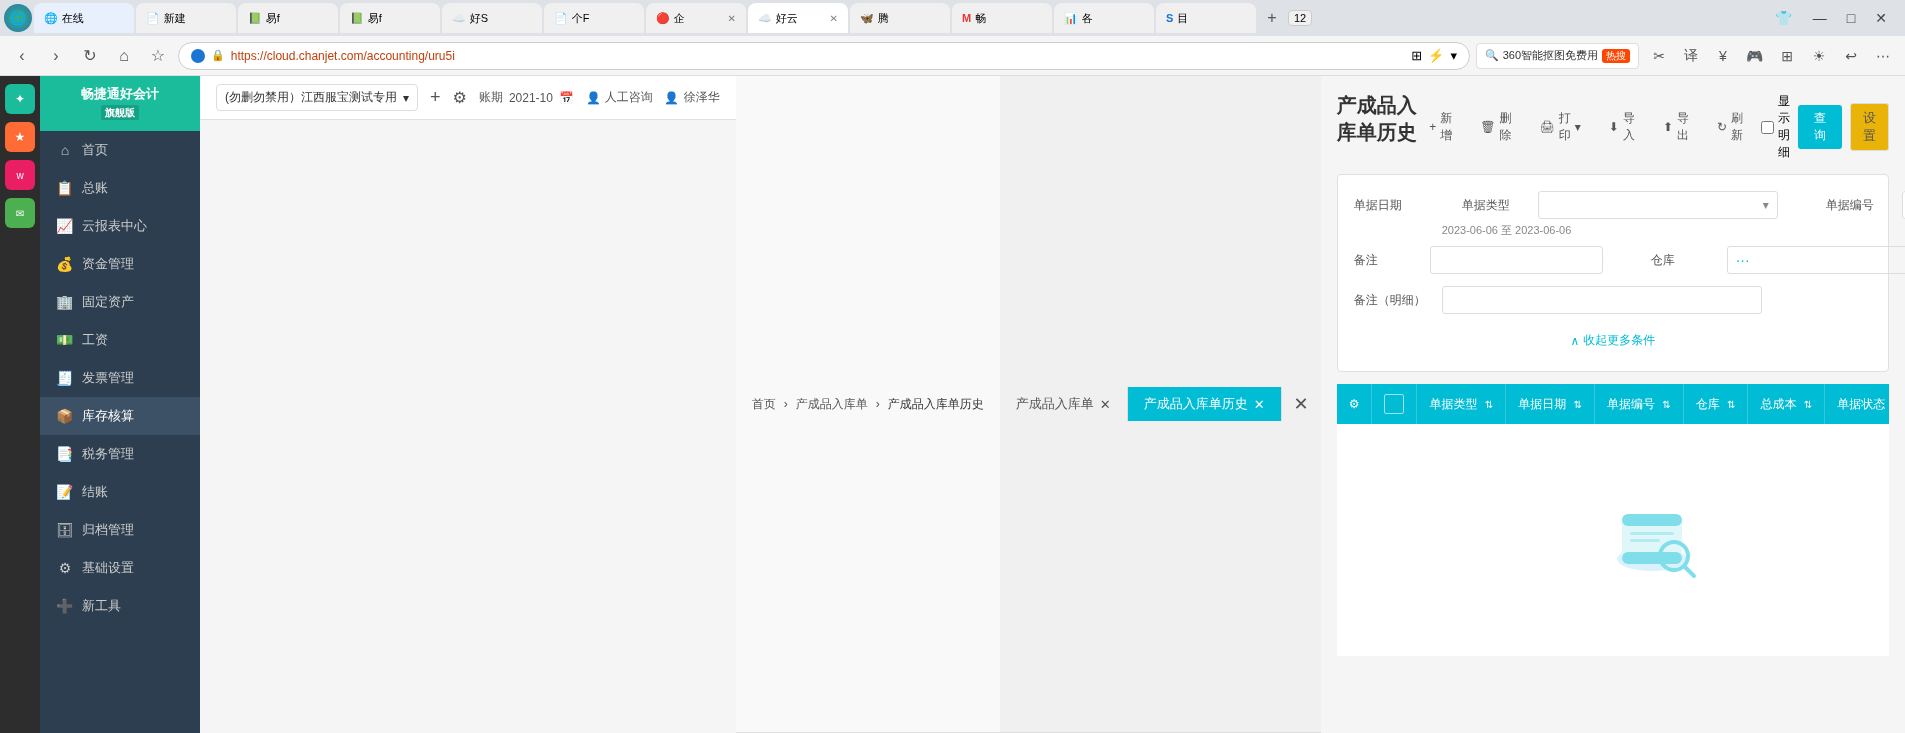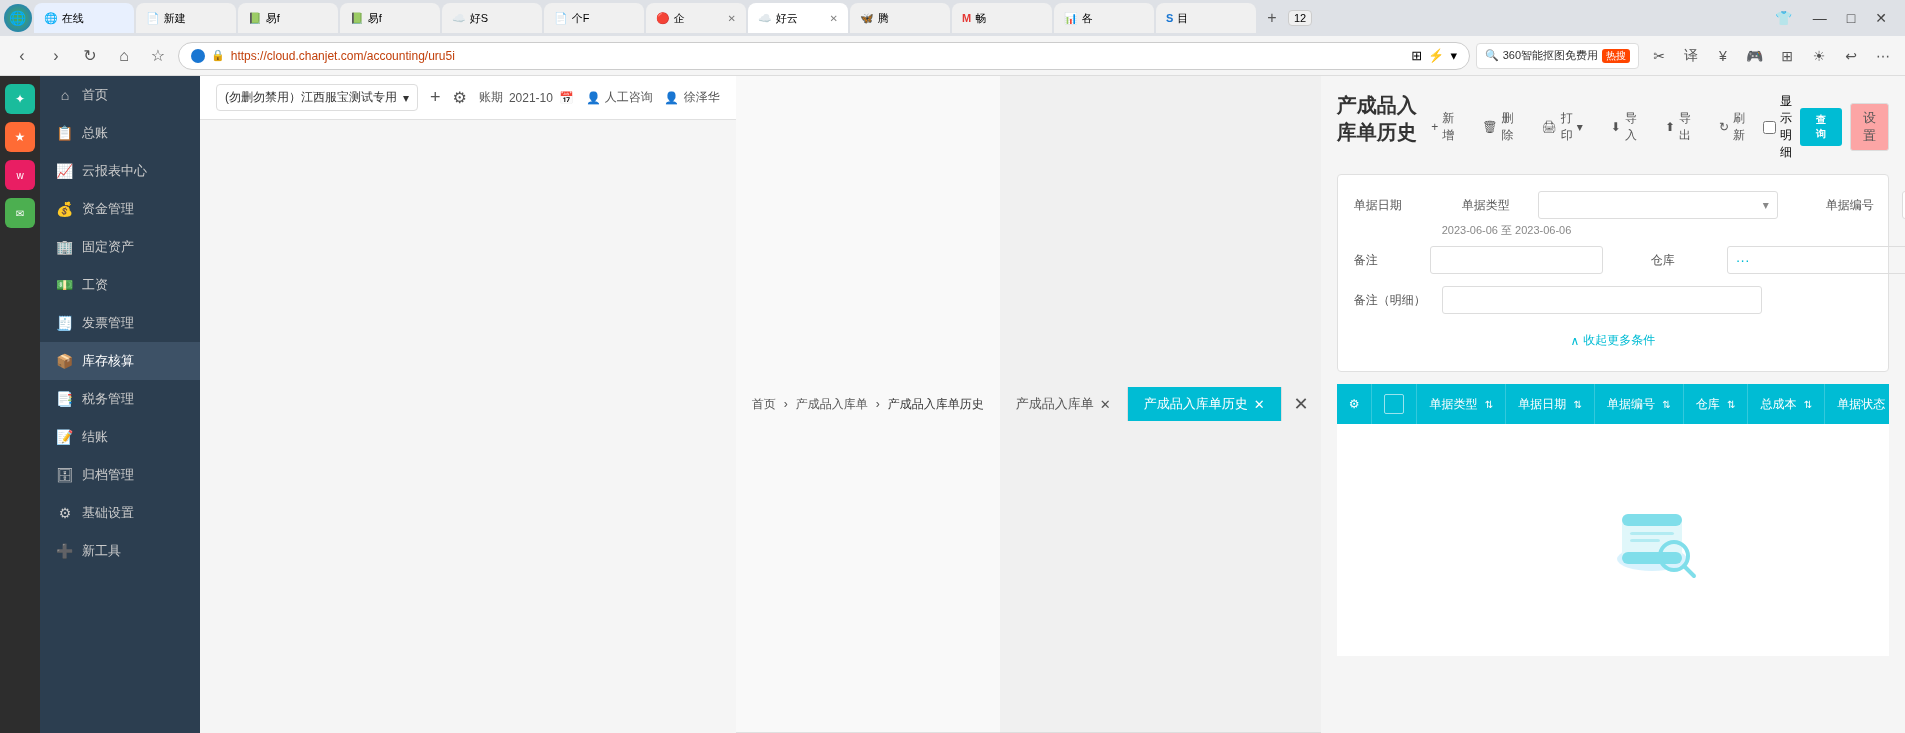--- a/index.html
+++ b/index.html
@@ -52,22 +52,22 @@
     .page-tab.active { background: #00bcd4; color: #fff; }
     .close-panel-btn { margin-left: auto; padding: 4px 12px; font-size: 18px; cursor: pointer; color: #555; }
 
     
     .page-content { flex: 1; overflow-y: auto; padding: 16px; }
     .page-title { font-size: 20px; font-weight: bold; color: #333; margin-bottom: 16px; }
 
     
     .action-toolbar { display: flex; align-items: center; gap: 8px; margin-bottom: 16px; justify-content: flex-end; }
     .action-btn { display: flex; align-items: center; gap: 4px; padding: 5px 10px; border: none; border-radius: 3px; cursor: pointer; font-size: 12px; background: transparent; color: #555; }
-    .query-btn { background: #00bcd4; color: #fff; padding: 5px 16px; border-radius: 3px; border: none; cursor: pointer; font-size: 10px; font-weight: bold; }
-    .settings-btn { background: #fca5a5; color: #555; padding: 5px 12px; border-radius: 3px; border: 1px solid #ddd; cursor: pointer; font-size: 13px; }
+    .query-btn { background: #00bcd4; color: #fff; padding: 5px 16px; border-radius: 3px; border: none; cursor: pointer; font-size: 12px; }
+    .settings-btn { background: #eab308; color: #555; padding: 5px 12px; border-radius: 3px; border: 1px solid #ddd; cursor: pointer; font-size: 13px; }
 
     
     .filter-area { background: #fff; border: 1px solid #e0e0e0; border-radius: 4px; padding: 16px; margin-bottom: 12px; }
     .filter-row { display: flex; align-items: center; gap: 16px; margin-bottom: 12px; }
     .filter-label { font-size: 12px; color: #555; white-space: nowrap; min-width: 60px; }
     .date-filter { display: flex; align-items: center; gap: 8px; }
     .date-btn { padding: 3px 8px; border-radius: 3px; border: 1px solid #ddd; background: #fff; cursor: pointer; font-size: 12px; color: #555; }
     .date-btn.active { background: #00bcd4; color: #fff; border-color: #00bcd4; }
     .filter-input { flex: 1; max-width: 320px; height: 28px; border: 1px solid #ddd; border-radius: 3px; padding: 0 8px; font-size: 12px; }
     .filter-select { display: flex; align-items: center; border: 1px solid #ddd; border-radius: 3px; padding: 0 8px; height: 28px; min-width: 200px; cursor: pointer; font-size: 12px; gap: 4px; }
@@ -211,20 +211,24 @@
 <div class="main-layout">
 
   <div class="browser-sidebar">
     <div class="sb-icon" style="background:#1abc9c;color:#fff;font-size:12px;">✦</div>
     <div class="sb-icon" style="background:#ff6b35;color:#fff;font-size:12px;">★</div>
     <div class="sb-icon" style="background:#e91e63;color:#fff;font-size:10px;">w</div>
     <div class="sb-icon" style="background:#4caf50;color:#fff;font-size:10px;">✉</div>
   </div>
 
   <div class="app-sidebar">
+    <div class="app-logo">
+      <div>畅捷通好会计</div>
+      <div class="logo-sub">旗舰版</div>
+    </div>
 
     <div class="nav-item">
       <span class="nav-icon">⌂</span>
       <span>首页</span>
     </div>
     <div class="nav-item">
       <span class="nav-icon">📋</span>
       <span>总账</span>
     </div>
     <div class="nav-item">

